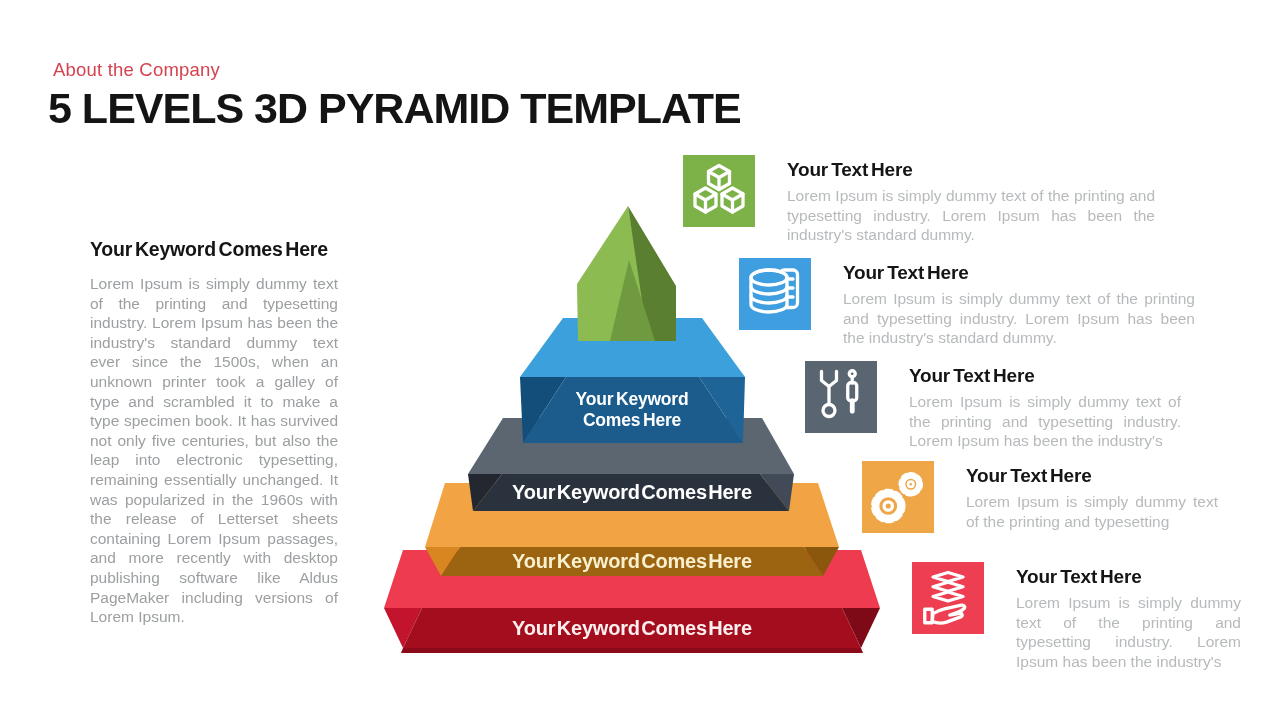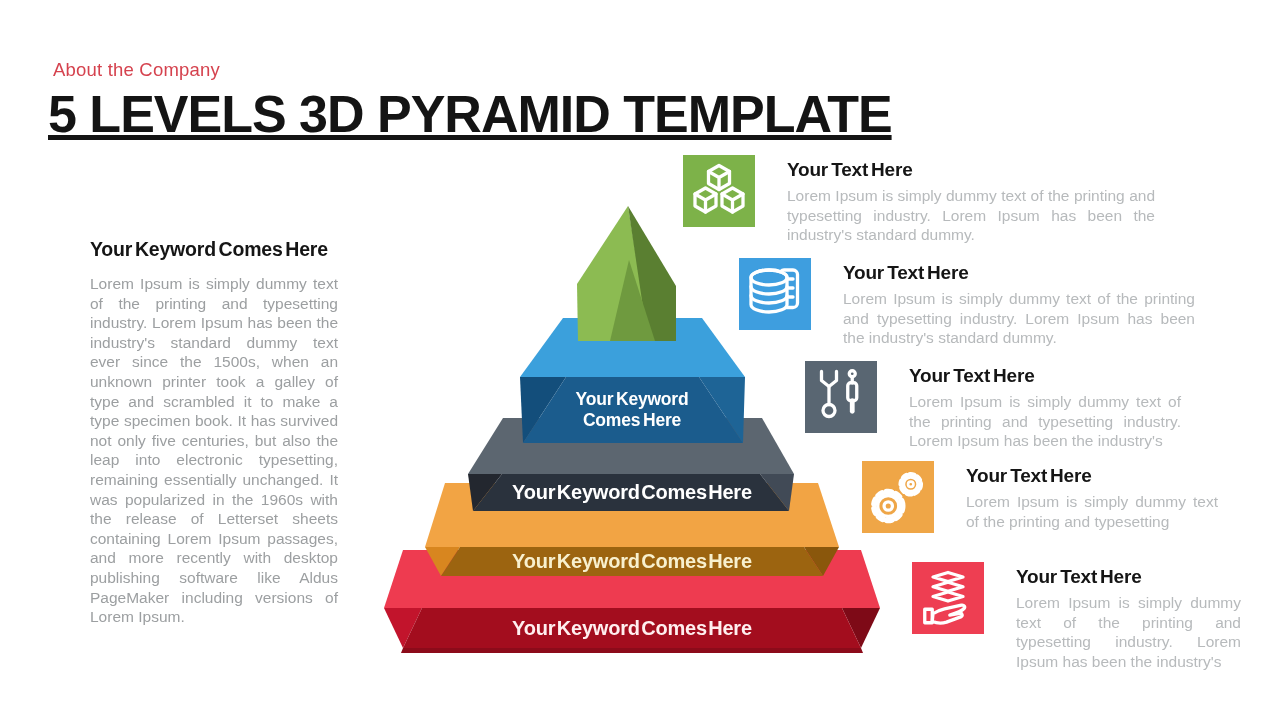--- a/index.html
+++ b/index.html
@@ -7,23 +7,22 @@
   .slide {
     position:relative; width:1280px; height:720px; background:#ffffff;
     overflow:hidden; margin:0 auto;
   }
   .eyebrow {
     position:absolute; left:53px; top:59px;
     font-size:18.5px; font-weight:500; color:#D5424E; letter-spacing:.2px;
   }
   .title {
     position:absolute; left:48px; top:84px;
-    font-size:52px; font-weight:bold; color:#141414; letter-spacing:-1px;
+    font-size:43px; font-weight:bold; color:#141414; letter-spacing:-1px;
     white-space:nowrap;
-    text-decoration:underline;
   }
   .subtitle {
     position:absolute; left:50px; top:141px;
     font-size:17.5px; color:#7F7F7F; word-spacing:-1.5px;
   }
   .left-panel { position:absolute; left:90px; top:238px; width:248px; }
   .lp-heading {
     font-size:19.5px; font-weight:bold; color:#151515;
     word-spacing:-2.5px; letter-spacing:-.2px; margin-bottom:13px;
   }

